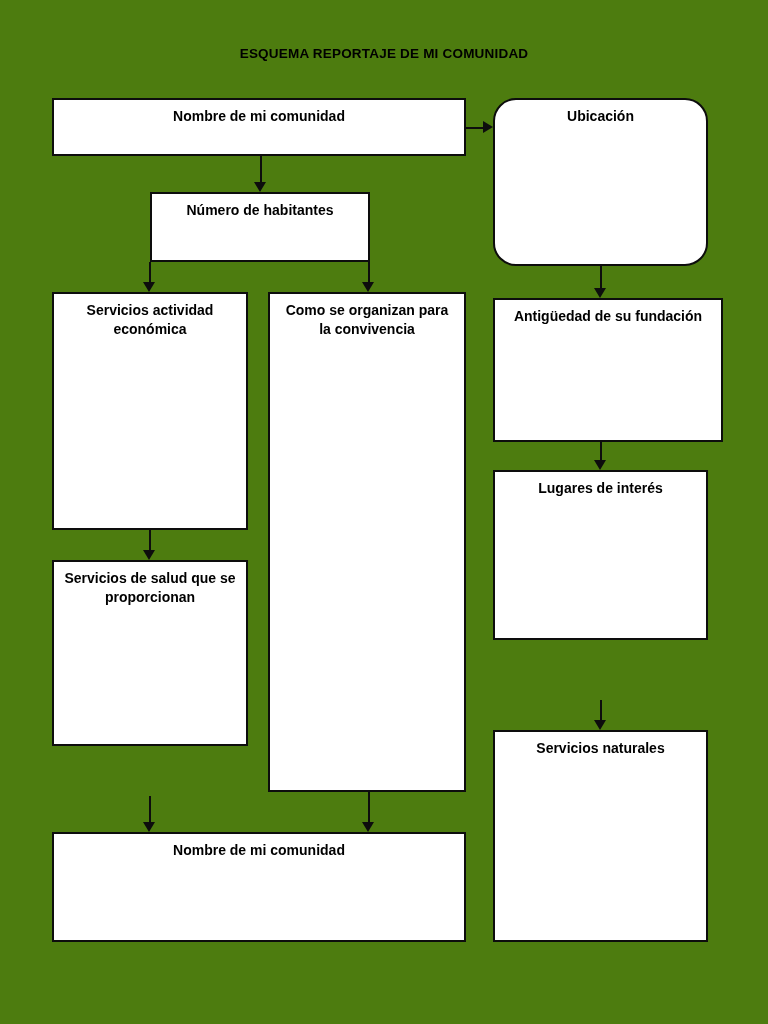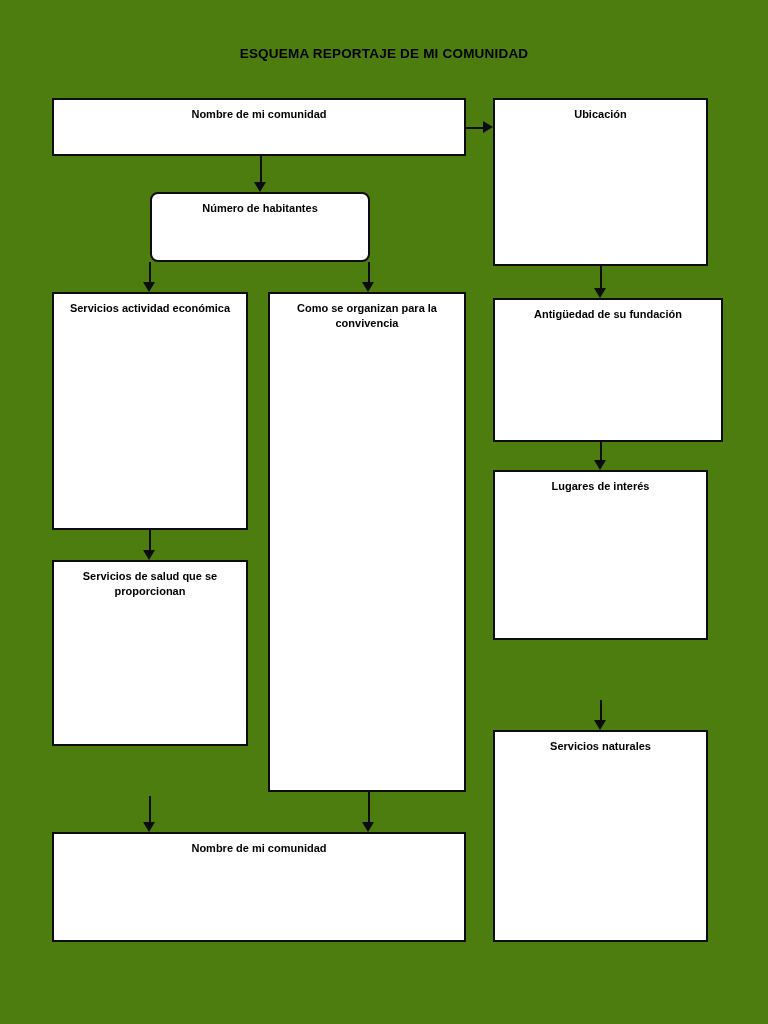--- a/index.html
+++ b/index.html
@@ -31,21 +31,21 @@
   }
   .box {
     position: absolute;
     box-sizing: border-box;
     border: 2.5px solid #0d0d0d;
     background: #ffffff;
   }
   .box .label {
     display: block;
     text-align: center;
-    font-size: 11px;
+    font-size: 14px;
     font-weight: bold;
     line-height: 1.35;
     padding: 7px 10px 0 10px;
     white-space: pre-line;
   }
   
   .vline {
     position: absolute;
     width: 0;
     border-left: 2.5px solid #0d0d0d;
@@ -76,25 +76,25 @@
 <body>
 
 <div id="page">
 
   <div id="title">ESQUEMA REPORTAJE DE MI COMUNIDAD</div>
 
   <div class="box" style="left:52px; top:98px; width:414px; height:58px;">
     <span class="label">Nombre de mi comunidad</span>
   </div>
 
-  <div class="box" style="left:493px; top:98px; width:215px; height:168px;">
+  <div class="box" style="left:493px; top:98px; width:215px; height:168px;border-radius:23px;">
     <span class="label">Ubicación</span>
   </div>
 
-  <div class="box" style="left:150px; top:192px; width:220px; height:70px;border-radius:8px;">
+  <div class="box" style="left:150px; top:192px; width:220px; height:70px;">
     <span class="label">Número de habitantes</span>
   </div>
 
   <div class="box" style="left:52px; top:292px; width:196px; height:238px;">
     <span class="label">Servicios actividad económica</span>
   </div>
 
   <div class="box" style="left:268px; top:292px; width:198px; height:500px;">
     <span class="label">Como se organizan para la convivencia</span>
   </div>

